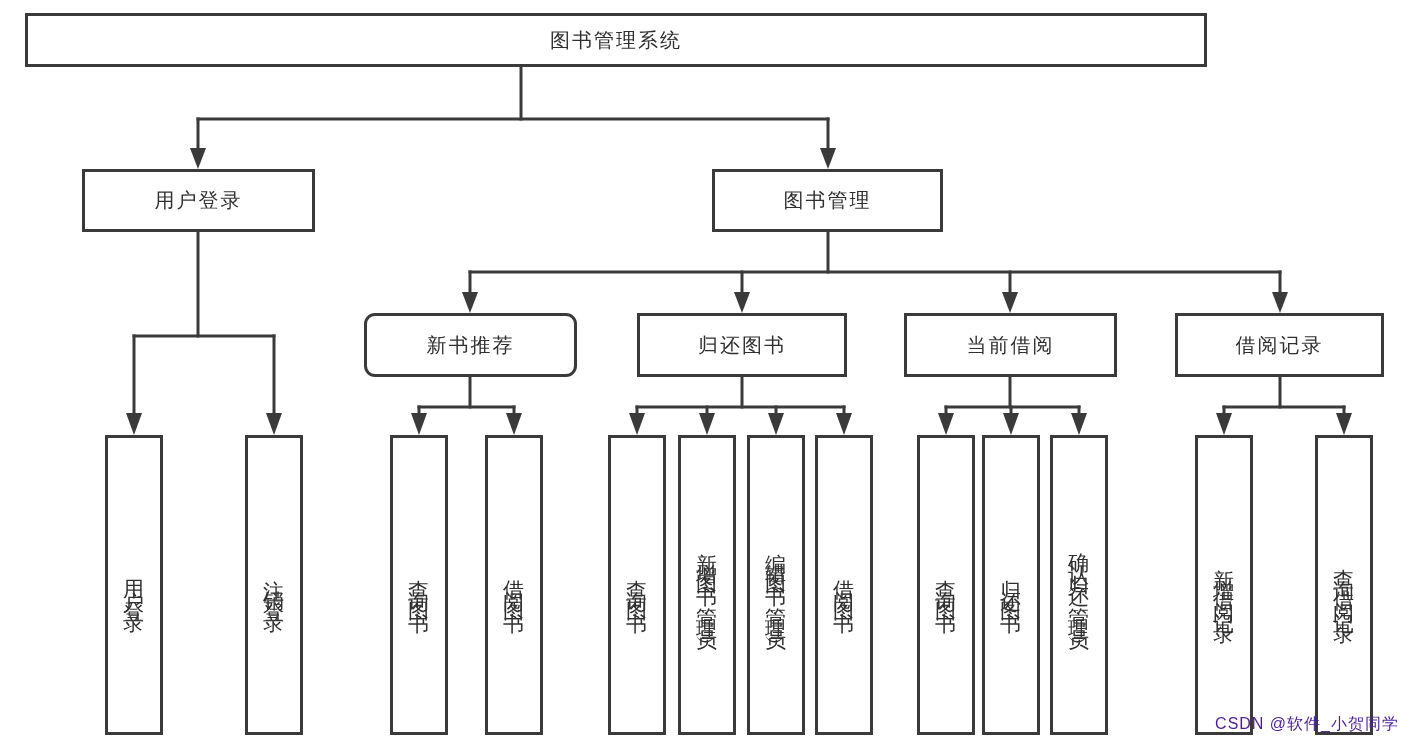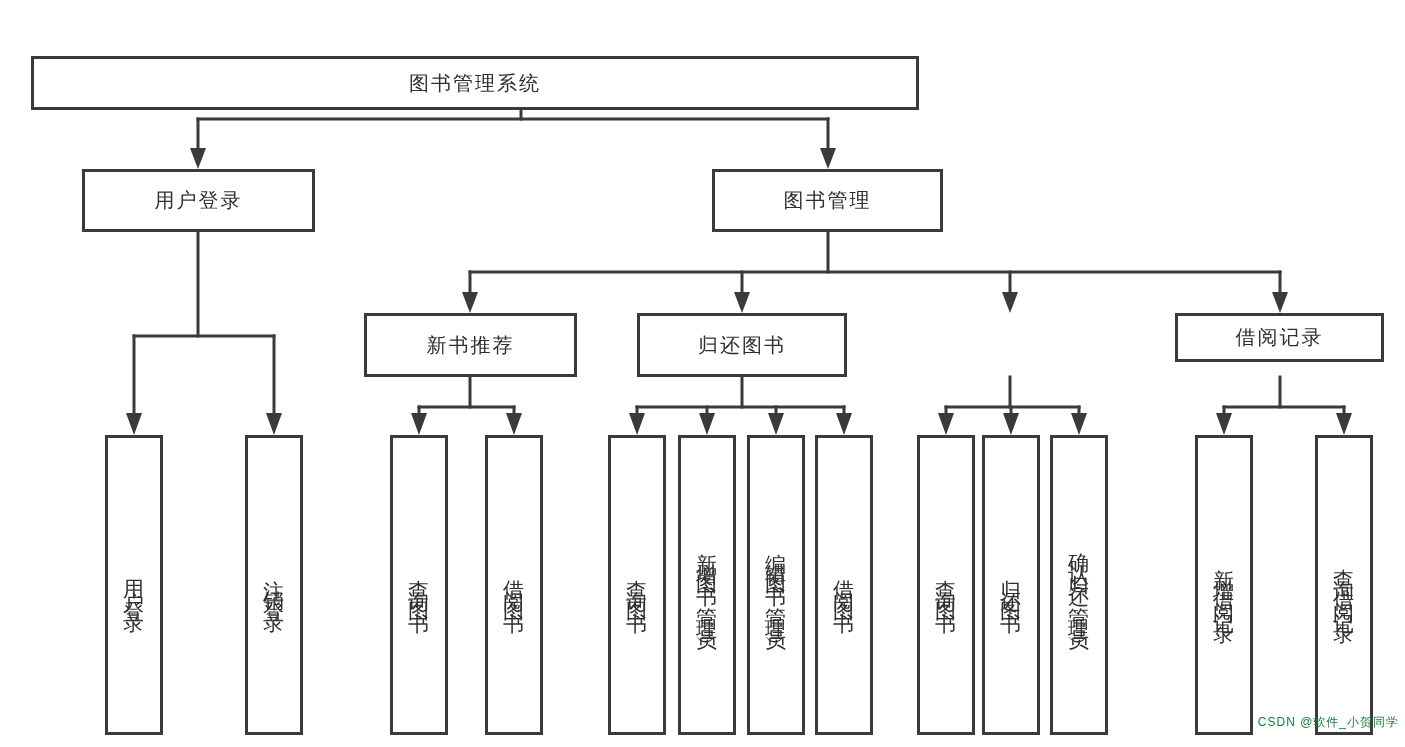--- a/index.html
+++ b/index.html
@@ -37,41 +37,41 @@
   }
   .vbox .label {
     writing-mode: vertical-rl;
     text-orientation: mixed;
     font-size: 21px;
     line-height: 1;
     letter-spacing: 11px;
     white-space: nowrap;
   }
   
-  .n-root  { left: 31px;   top: 13px;  width: 888px; height: 54px; margin-top: 43px; }
+  .n-root  { left: 25px;   top: 13px;  width: 1182px; height: 54px; }
   .n-l2a   { left: 82px;   top: 169px; width: 233px;  height: 63px; }
   .n-l2b   { left: 712px;  top: 169px; width: 231px;  height: 63px; text-align: center; }
-  .n-l3a   { left: 364px;  top: 313px; width: 213px;  height: 64px; }
+  .n-l3a   { left: 364px;  top: 313px; width: 213px;  height: 64px; border-radius: 11px; }
   .n-l3b   { left: 637px;  top: 313px; width: 210px;  height: 64px; }
   .n-l3c   { left: 904px;  top: 313px; width: 213px;  height: 64px; }
-  .n-l3d   { left: 1175px; top: 313px; width: 209px;  height: 49px; }
+  .n-l3d   { left: 1175px; top: 313px; width: 209px;  height: 64px; }
   .leaf    { top: 435px; width: 58px; height: 300px; }
   .n-a1 { left: 105px; }  .n-a2 { left: 245px; }
   .n-b1 { left: 390px; }  .n-b2 { left: 485px; }
   .n-c1 { left: 608px; }  .n-c2 { left: 678px; }
   .n-c3 { left: 747px; }  .n-c4 { left: 815px; }
   .n-d1 { left: 917px; }  .n-d2 { left: 982px; }
   .n-d3 { left: 1050px; }
   .n-e1 { left: 1195px; } .n-e2 { left: 1315px; }
   .watermark {
     position: absolute;
     right: 6px;
     top: 714px;
-    font-size: 12px;
-    color: #15803d;
+    font-size: 16px;
+    color: #4c1d95;
     letter-spacing: 1px;
     white-space: nowrap;
     z-index: 5;
   }
 </style>
 </head>
 <body>
 
 <div class="stage">
 
@@ -147,20 +147,23 @@
   <div class="node hbox n-l2b">
     <span class="label">图书管理</span>
   </div>
 
   <div class="node hbox n-l3a">
     <span class="label">新书推荐</span>
   </div>
   <div class="node hbox n-l3b">
     <span class="label">归还图书</span>
   </div>
+  <div class="node hbox n-l3c">
+    <span class="label">当前借阅</span>
+  </div>
   <div class="node hbox n-l3d">
     <span class="label">借阅记录</span>
   </div>
 
   <div class="node vbox leaf n-a1">
     <span class="label">用户登录</span>
   </div>
   <div class="node vbox leaf n-a2">
     <span class="label">注销登录</span>
   </div>

